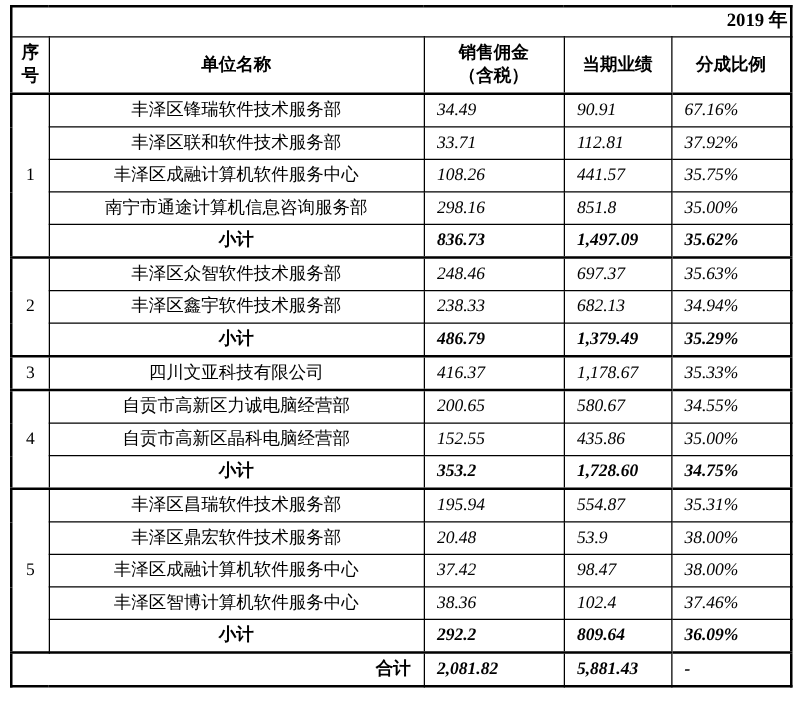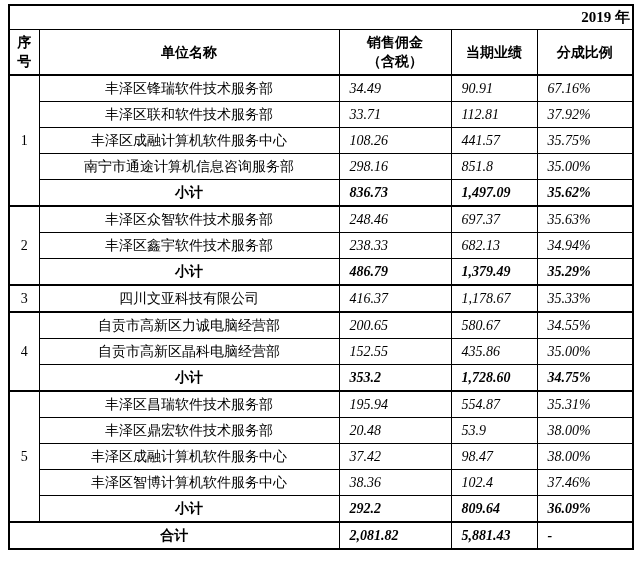--- a/index.html
+++ b/index.html
@@ -36,21 +36,21 @@
     white-space: pre-line;
     padding: 3px 2px;
   }
   td.idx { text-align: center; padding: 3px 2px; }
   td.name { text-align: center; }
   td.num { text-align: left; font-style: italic; }
   .bold { font-weight: bold; }
   tr.hdr-row td { border-bottom: 2px solid #000000; }
   tr.grp-start td { border-top: 2px solid #000000; }
   tr.total-row td { border-top: 2px solid #000000; font-weight: bold; }
-  td.total-label { text-align: center; font-weight: bold; }
+  td.total-label { text-align: right; font-weight: bold; }
 </style>
 </head>
 <body>
 
 <div class="page">
   <table class="fin-table">
     <colgroup>
       <col style="width:30px">
       <col style="width:300px">
       <col style="width:112px">

